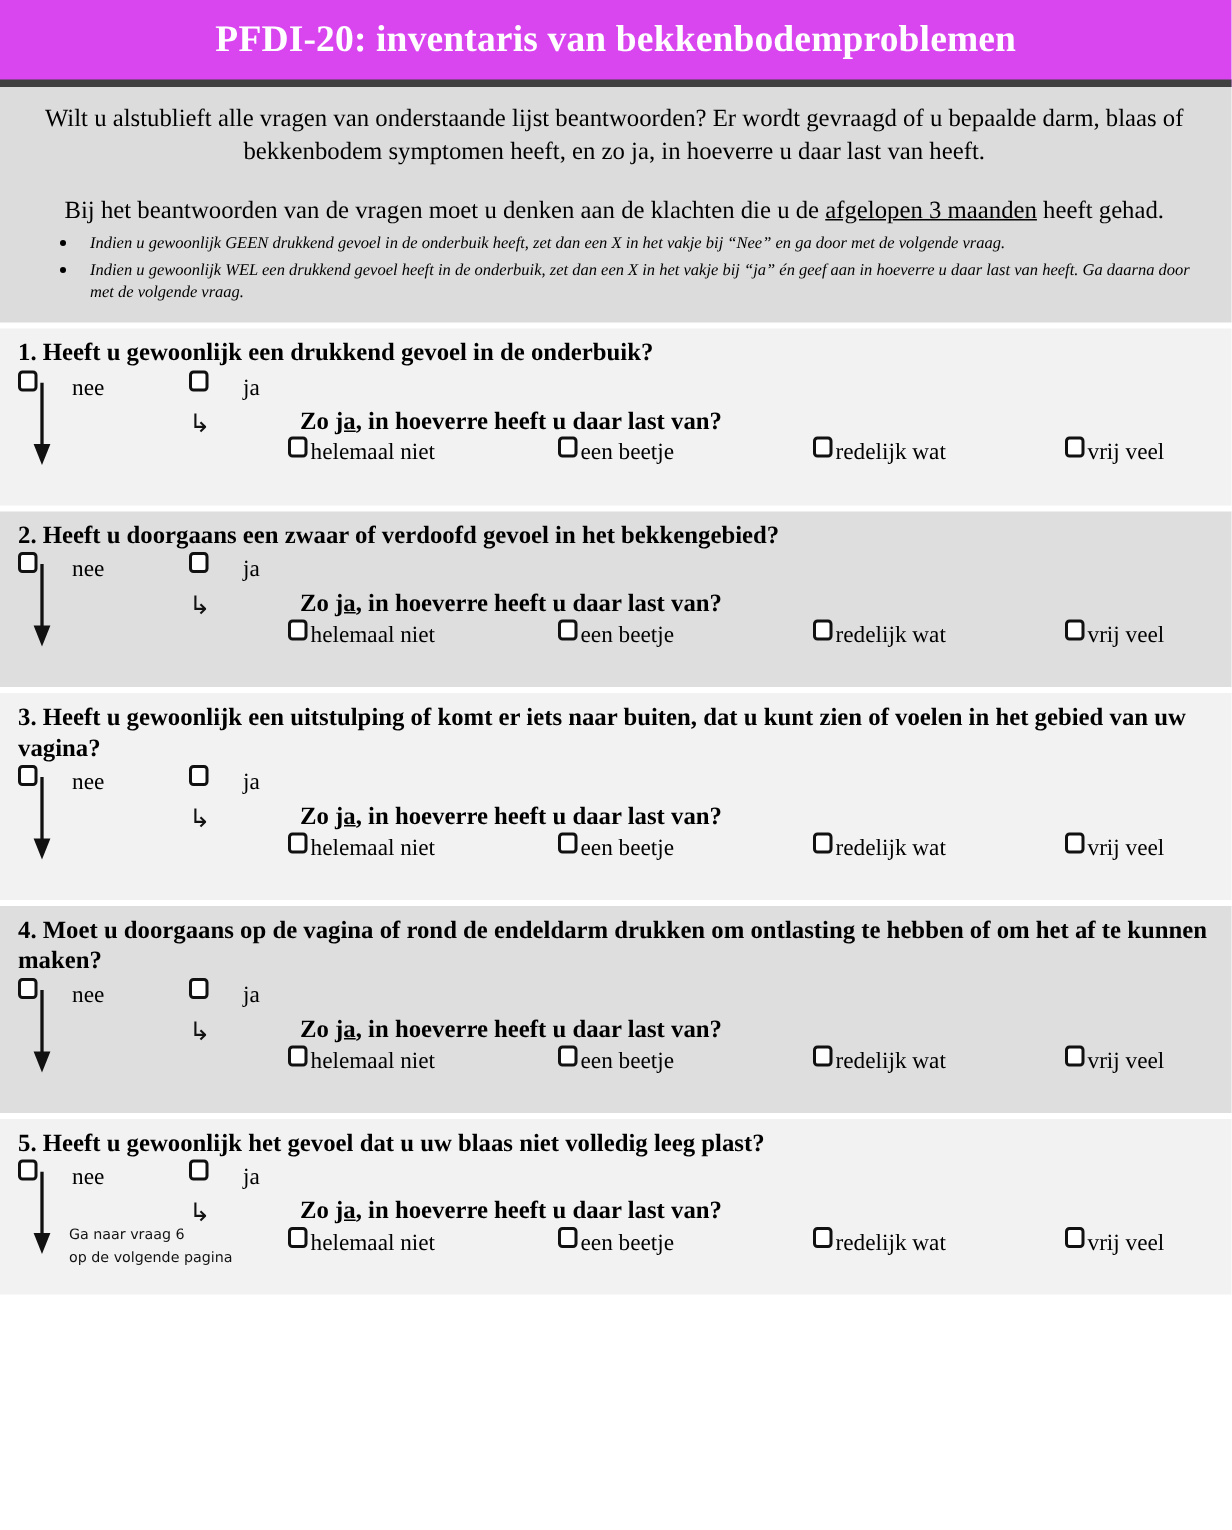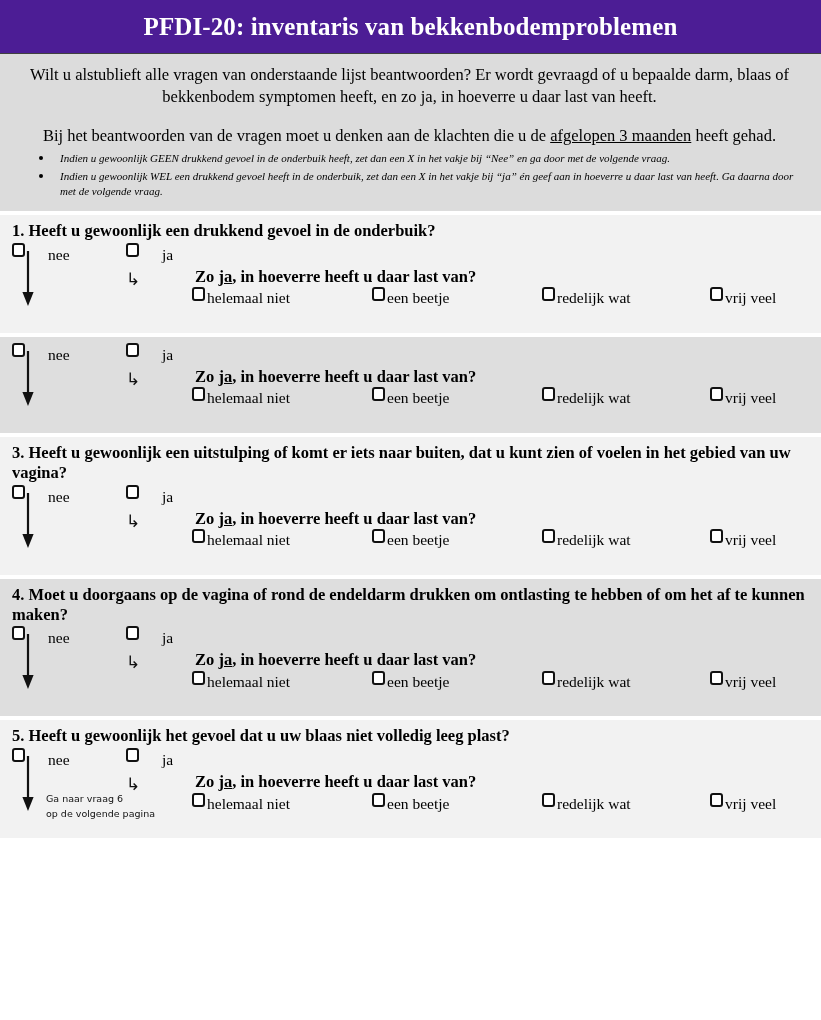--- a/index.html
+++ b/index.html
@@ -18,26 +18,26 @@
   .page {
     width: 821px;
     height: 1020px;
     position: relative;
     background: #ffffff;
     box-sizing: border-box;
   }
 
   
   .header-bar {
-    background: #4c1d95;
+    background: #d946ef;
     height: 53px;
     display: flex;
     align-items: center;
     justify-content: center;
-    border-bottom: 1px solid #404040;
+    border-bottom: 5px solid #404040;
   }
   .header-title {
     color: #ffffff;
     font-size: 25px;
     font-weight: bold;
     letter-spacing: 0.1px;
     text-align: center;
     line-height: 1;
   }
 
@@ -153,21 +153,21 @@
     font-family: "DejaVu Sans", sans-serif;
     color: #111111;
   }
   .followup-inner {
     margin-left: 176px;
   }
   .followup-q {
     font-size: 16.5px;
     font-weight: bold;
     line-height: 1.2;
-    margin: 0 0 1px 7px;
+    margin: 0 0 1px 12px;
   }
   .sev-row {
     position: relative;
     height: 24px;
   }
   .sev-opt {
     position: absolute;
     top: 0;
     display: flex;
     align-items: flex-start;
@@ -252,20 +252,21 @@
           <div class="sev-opt" style="left:522px;">
             <span class="cb"></span>
             <span class="sev-label">vrij veel</span>
           </div>
         </div>
       </div>
     </div>
   </div>
 
   <div class="q-band shade-dark">
+    <div class="q-title">2. Heeft u doorgaans een zwaar of verdoofd gevoel in het bekkengebied?</div>
     <div class="yn-row">
       <div class="yn-opt opt-nee">
         <span class="cb"></span>
         <span class="yn-label">nee</span>
       </div>
       <div class="yn-opt opt-ja">
         <span class="cb"></span>
         <span class="yn-label">ja</span>
       </div>
     </div>

